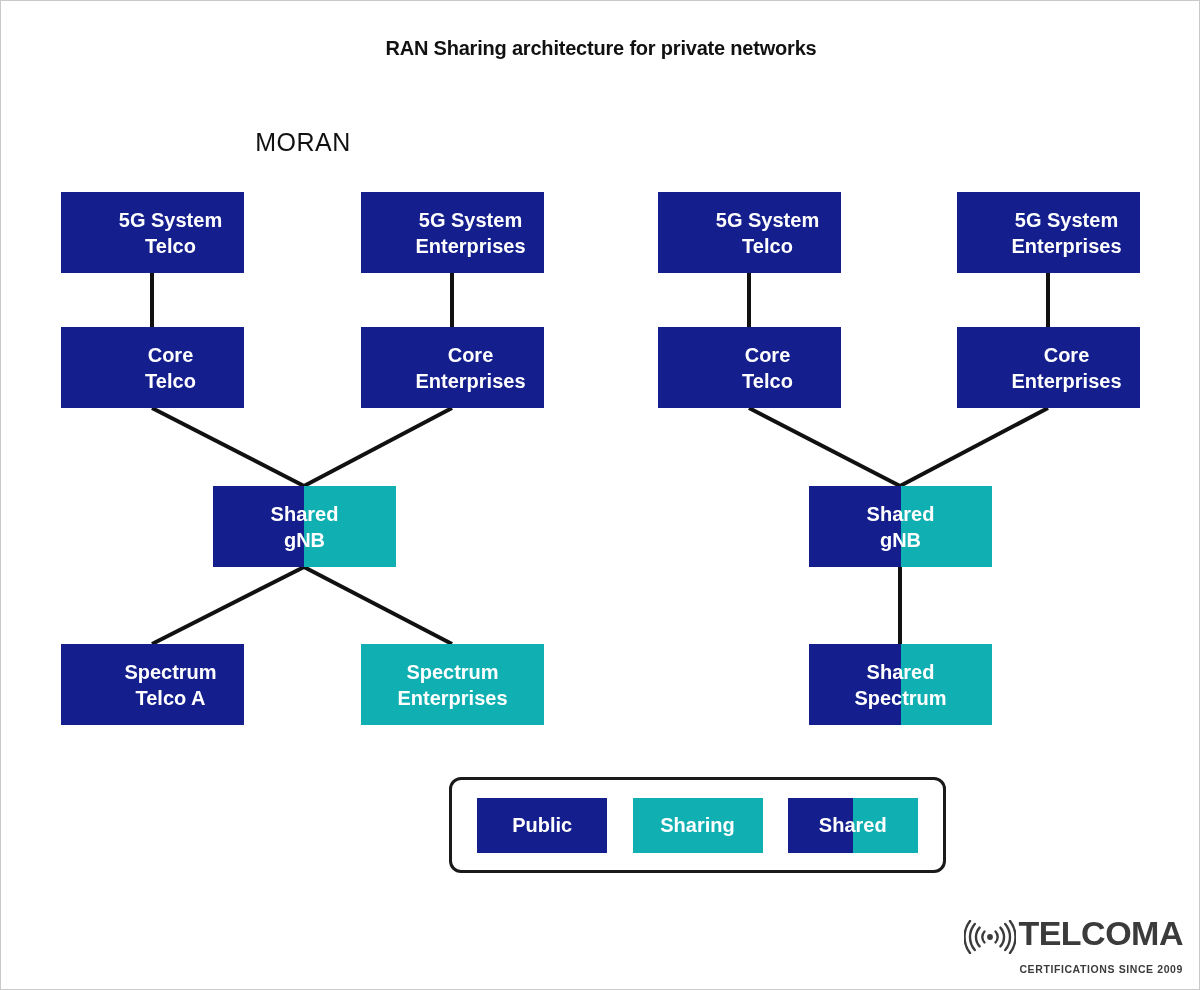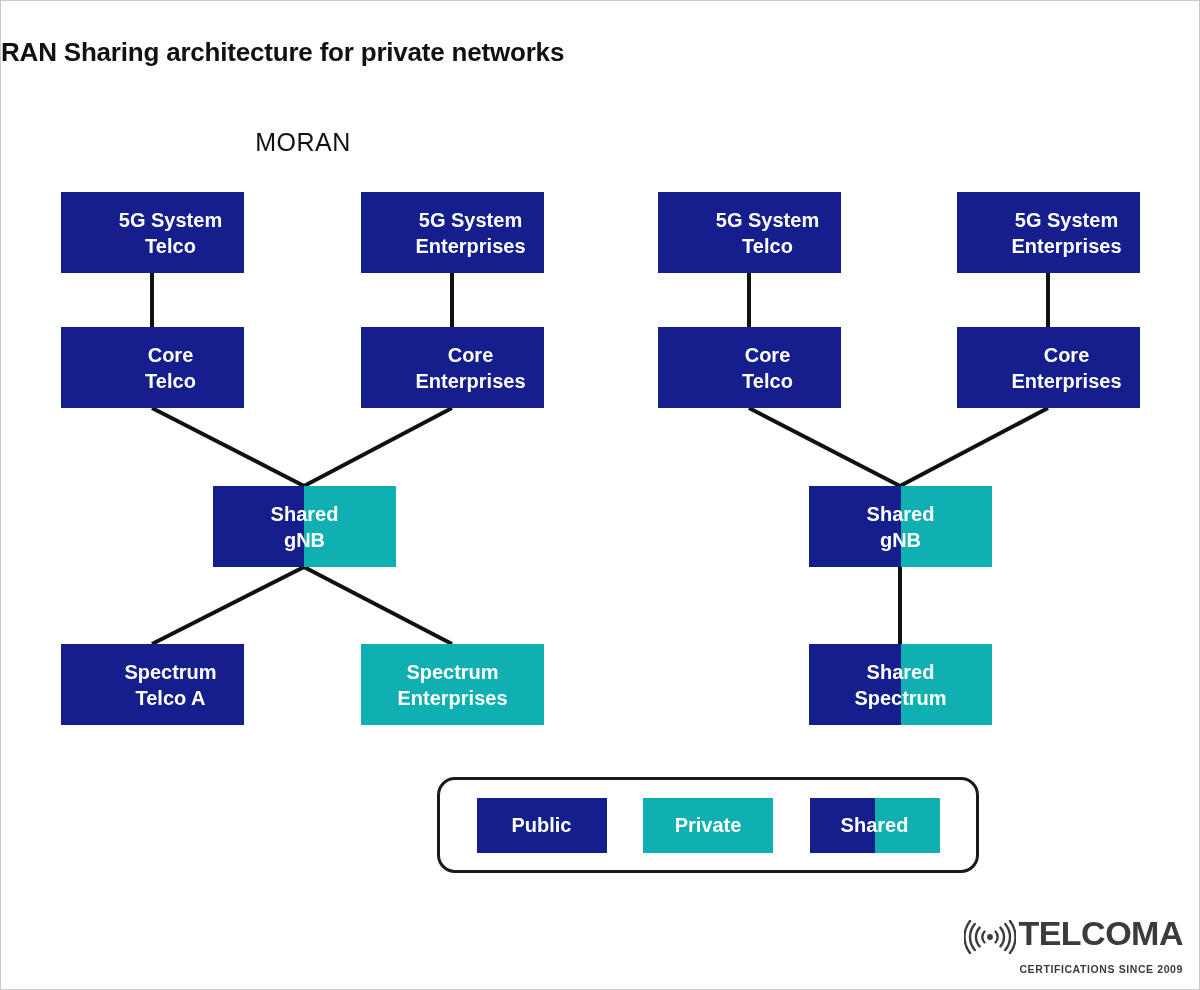--- a/index.html
+++ b/index.html
@@ -20,21 +20,22 @@
     border: 1px solid #c9c9c9;
     overflow: hidden;
   }
 
   
   .page-title {
     position: absolute;
     left: 0;
     top: 36px;
     width: 1200px;
-    font-size: 26px;
+    text-align: center;
+    font-size: 20px;
     font-weight: 700;
     color: #111111;
     letter-spacing: -0.2px;
   }
 
   
   .col-header {
     position: absolute;
     top: 127px;
     width: 300px;
@@ -79,27 +80,27 @@
   }
   .node.public  { background: #141E8C; padding-left: 36px; }
   .node.private { background: #10B0B2; }
   .node.shared  {
     background: linear-gradient(to right, #141E8C 0%, #141E8C 50%, #10B0B2 50%, #10B0B2 100%);
   }
 
   
   #legend {
     position: absolute;
-    left: 436px;
+    left: 448px;
     top: 776px;
-    width: 542px;
+    width: 497px;
     height: 96px;
     box-sizing: border-box;
     border: 3px solid #1a1a1a;
-    border-radius: 18px;
+    border-radius: 12px;
     background: #ffffff;
     display: flex;
     align-items: center;
     justify-content: space-evenly;
     z-index: 3;
   }
   .legend-swatch {
     width: 130px;
     height: 55px;
     display: flex;
@@ -221,21 +222,21 @@
         <span class="node-label">Shared
 Spectrum</span>
       </div>
     </div>
 
   <div id="legend">
       <div class="legend-swatch public">
         <span>Public</span>
       </div>
       <div class="legend-swatch private">
-        <span>Private</span>
+        <span>Sharing</span>
       </div>
       <div class="legend-swatch shared">
         <span>Shared</span>
       </div>
     </div>
 
   <div id="brand">
     <svg id="brand-icon" width="52" height="34" viewBox="0 0 52 34" xmlns="http://www.w3.org/2000/svg">
       <circle cx="26" cy="17" r="2.9" fill="#3b3b3b"></circle>
       <path d="M20.5 11.5a8 8 0 0 0 0 11" stroke="#3b3b3b" stroke-width="2.4" fill="none" stroke-linecap="round"></path>

